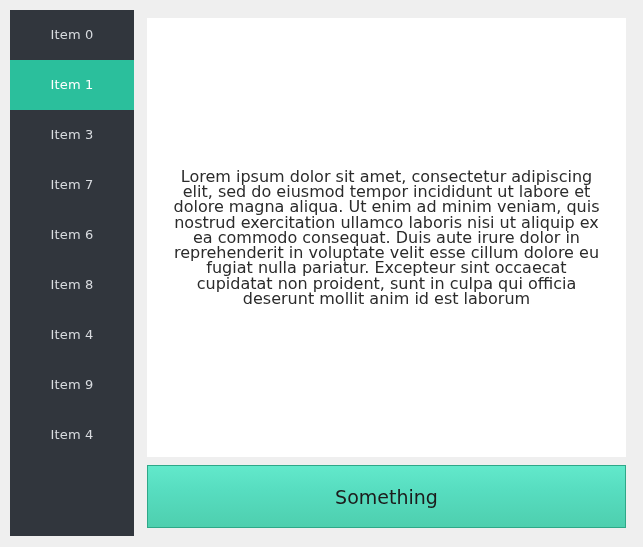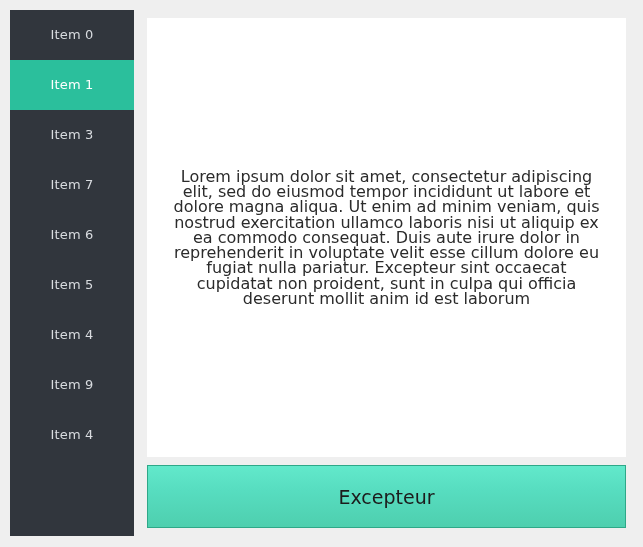--- a/index.html
+++ b/index.html
@@ -104,34 +104,34 @@
     <div class="sidebar-item">
       <span>Item 3</span>
     </div>
     <div class="sidebar-item">
       <span>Item 7</span>
     </div>
     <div class="sidebar-item">
       <span>Item 6</span>
     </div>
     <div class="sidebar-item">
-      <span>Item 5</span>
+      <span>Item 8</span>
     </div>
     <div class="sidebar-item">
       <span>Item 4</span>
     </div>
     <div class="sidebar-item">
       <span>Item 9</span>
     </div>
     <div class="sidebar-item">
       <span>Item 4</span>
     </div>
   </nav>
 
   <section id="content-panel">
     <p id="lorem-text">Lorem ipsum dolor sit amet, consectetur adipiscing elit, sed do eiusmod tempor incididunt ut labore et dolore magna aliqua. Ut enim ad minim veniam, quis nostrud exercitation ullamco laboris nisi ut aliquip ex ea commodo consequat. Duis aute irure dolor in reprehenderit in voluptate velit esse cillum dolore eu fugiat nulla pariatur. Excepteur sint occaecat cupidatat non proident, sunt in culpa qui officia deserunt mollit anim id est laborum</p>
   </section>
 
   <button id="something-button">
-    <span>Excepteur</span>
+    <span>Something</span>
   </button>
 
 </div>
 
 </body></html>

